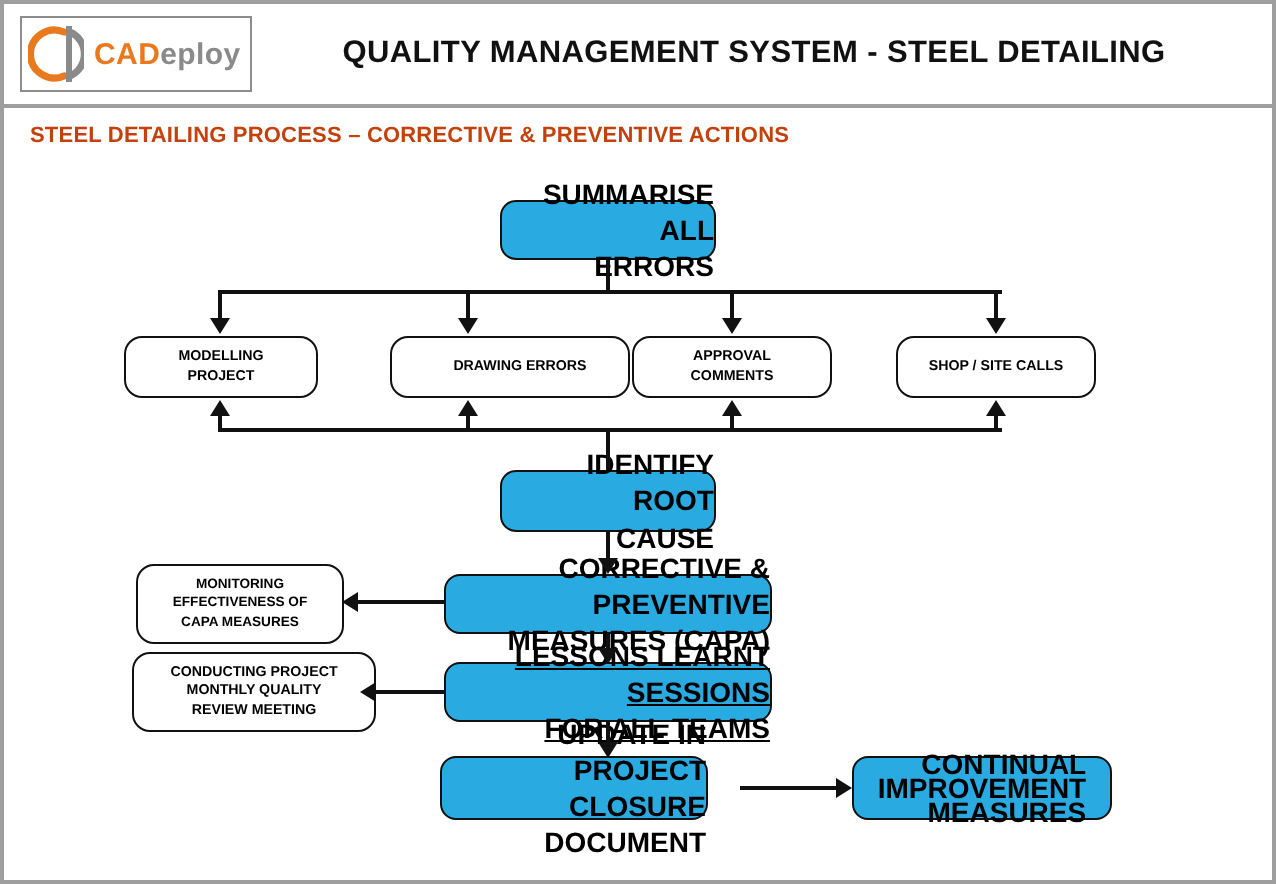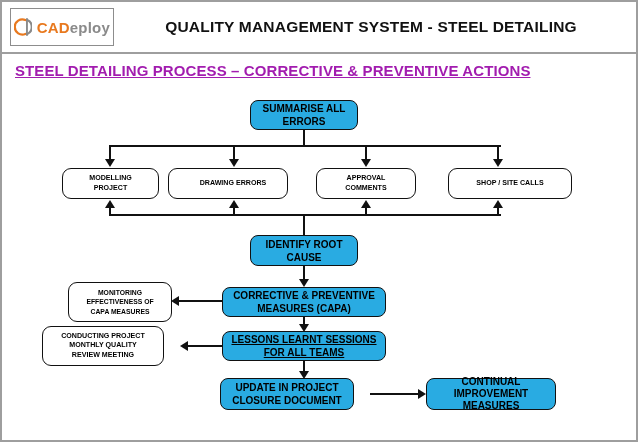--- a/index.html
+++ b/index.html
@@ -14,51 +14,50 @@
   }
   
   .header {
     display:flex; align-items:center;
     height:52px; box-sizing:border-box;
     border-bottom:2px solid var(--frame-gray, #9E9E9E);
     padding:0 8px;
   }
   .logo-box {
     display:flex; align-items:center; gap:5px;
-    width:104px; height:38px; box-sizing:border-box;
+    width:116px; height:38px; box-sizing:border-box;
     border:1px solid #8d8d8d;
     padding:2px 3px;
     flex:0 0 auto;
     background:#fff;
   }
   .brand { font-size:15px; font-weight:bold; letter-spacing:0.2px; }
   .brand .cad   { color:var(--brand-orange, #E8791F); }
   .brand .eploy { color:var(--brand-gray, #8A8A8A); }
   .header-title {
     flex:1; text-align:center;
     font-size:15.5px; font-weight:bold; color:#111;
     letter-spacing:0.2px;
   }
   
   .subtitle {
     margin:8px 0 0 13px;
-    font-size:15px; font-weight:bold; color:#a21caf;
-    text-decoration:underline;
+    font-size:11px; font-weight:bold; color:#c2410c;
     letter-spacing:0.1px;
   }
   
   .chart { position:absolute; left:0; top:0; width:100%; height:100%; }
   .node {
     position:absolute; box-sizing:border-box;
     border:1.6px solid #111;
     display:flex; align-items:center; justify-content:center;
     text-align:center; font-weight:bold; color:#000;
     white-space:pre-line;
   }
-  .node.blue  { background:var(--node-blue, #29ABE2); border-radius:8px;  font-size:10px; line-height:1.3; }
+  .node.blue  { background:var(--node-blue, #29ABE2); border-radius:8px;  font-size:14px; line-height:1.3;text-align:right; }
   .node.white { background:#ffffff;                    border-radius:9px;  font-size:7.1px; line-height:1.35; }
   .node.overflow-label { overflow:visible; line-height:12px; }
   .line-h, .line-v { position:absolute; background:var(--line, #111111); }
   .line-h { height:2px; }
   .line-v { width:2px; }
   .arrow-down, .arrow-up, .arrow-left, .arrow-right { position:absolute; width:0; height:0; }
   .arrow-down  { border-left:5px solid transparent; border-right:5px solid transparent; border-top:8px solid var(--line, #111); }
   .arrow-up    { border-left:5px solid transparent; border-right:5px solid transparent; border-bottom:8px solid var(--line, #111); }
   .arrow-left  { border-top:5px solid transparent; border-bottom:5px solid transparent; border-right:8px solid var(--line, #111); }
   .arrow-right { border-top:5px solid transparent; border-bottom:5px solid transparent; border-left:8px solid var(--line, #111); }
@@ -81,34 +80,34 @@
   </div>
 
   <div class="subtitle">STEEL DETAILING PROCESS – CORRECTIVE &amp; PREVENTIVE ACTIONS</div>
 
   <div class="chart">
 
     <div class="node blue" style="left:248px; top:98px;  width:108px; height:30px;">SUMMARISE ALL
 ERRORS</div>
     <div class="node white" style="left:60px;  top:166px; width:97px;  height:31px;">MODELLING
 PROJECT</div>
-    <div class="node white" style="left:166px; top:166px; width:120px; height:31px;padding-left:10px;">DRAWING ERRORS</div>
+    <div class="node white" style="left:193px; top:166px; width:120px; height:31px;padding-left:10px;">DRAWING ERRORS</div>
     <div class="node white" style="left:314px; top:166px; width:100px; height:31px;">APPROVAL
 COMMENTS</div>
-    <div class="node white" style="left:446px; top:166px; width:124px; height:31px;">SHOP / SITE CALLS</div>
+    <div class="node white" style="left:446px; top:166px; width:100px; height:31px;">SHOP / SITE CALLS</div>
     <div class="node blue" style="left:220px; top:285px; width:164px; height:30px;">CORRECTIVE &amp; PREVENTIVE
 MEASURES (CAPA)</div>
     <div class="node blue" style="left:248px; top:233px; width:108px; height:31px;">IDENTIFY ROOT
 CAUSE</div>
     <div class="node white" style="left:66px;  top:280px; width:104px; height:40px; font-size:6.8px;">MONITORING
 EFFECTIVENESS OF
 CAPA MEASURES</div>
     <div class="node blue" style="left:220px; top:329px; width:164px; height:30px;text-decoration:underline;">LESSONS LEARNT SESSIONS
 FOR ALL TEAMS</div>
-    <div class="node white" style="left:40px;  top:324px; width:122px; height:40px;">CONDUCTING PROJECT
+    <div class="node white" style="left:64px;  top:324px; width:122px; height:40px;">CONDUCTING PROJECT
 MONTHLY QUALITY
 REVIEW MEETING</div>
     <div class="node blue" style="left:218px; top:376px; width:134px; height:32px;">UPDATE IN PROJECT
 CLOSURE DOCUMENT</div>
     <div class="node blue overflow-label" style="left:424px; top:376px; width:130px; height:32px;">CONTINUAL
 IMPROVEMENT
 MEASURES</div>
 
     <div class="line-v" style="left:301px; top:128px; height:15px;"></div>
     <div class="line-h" style="left:107px; top:143px; width:392px;"></div>

